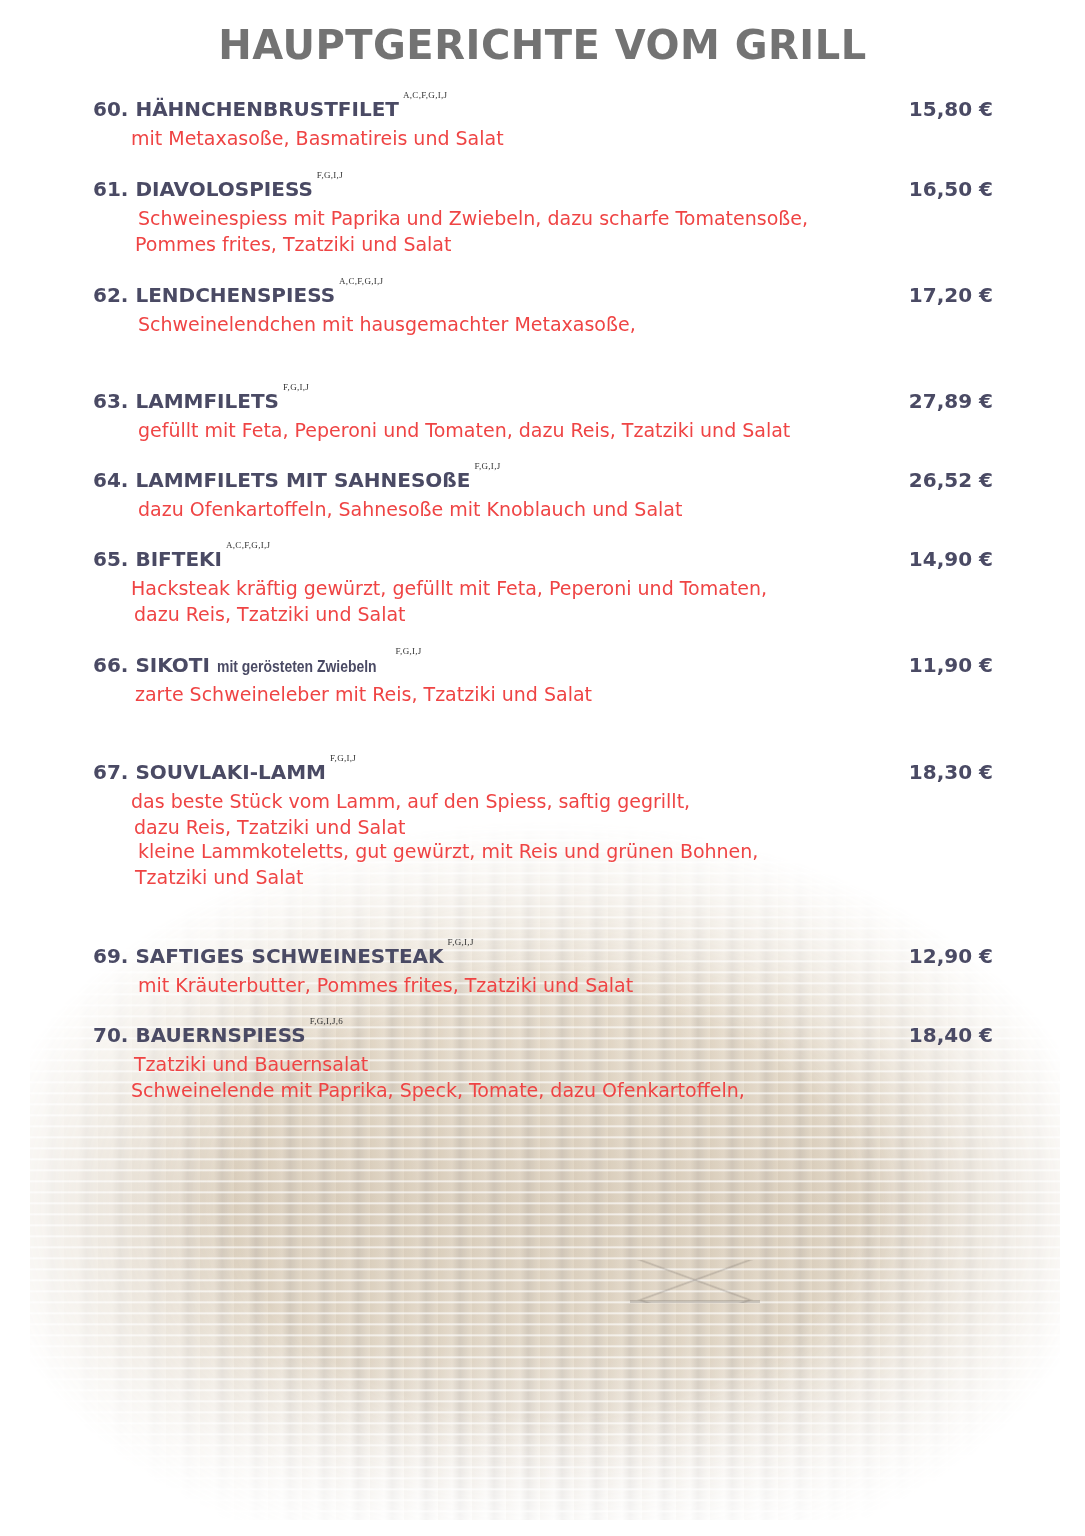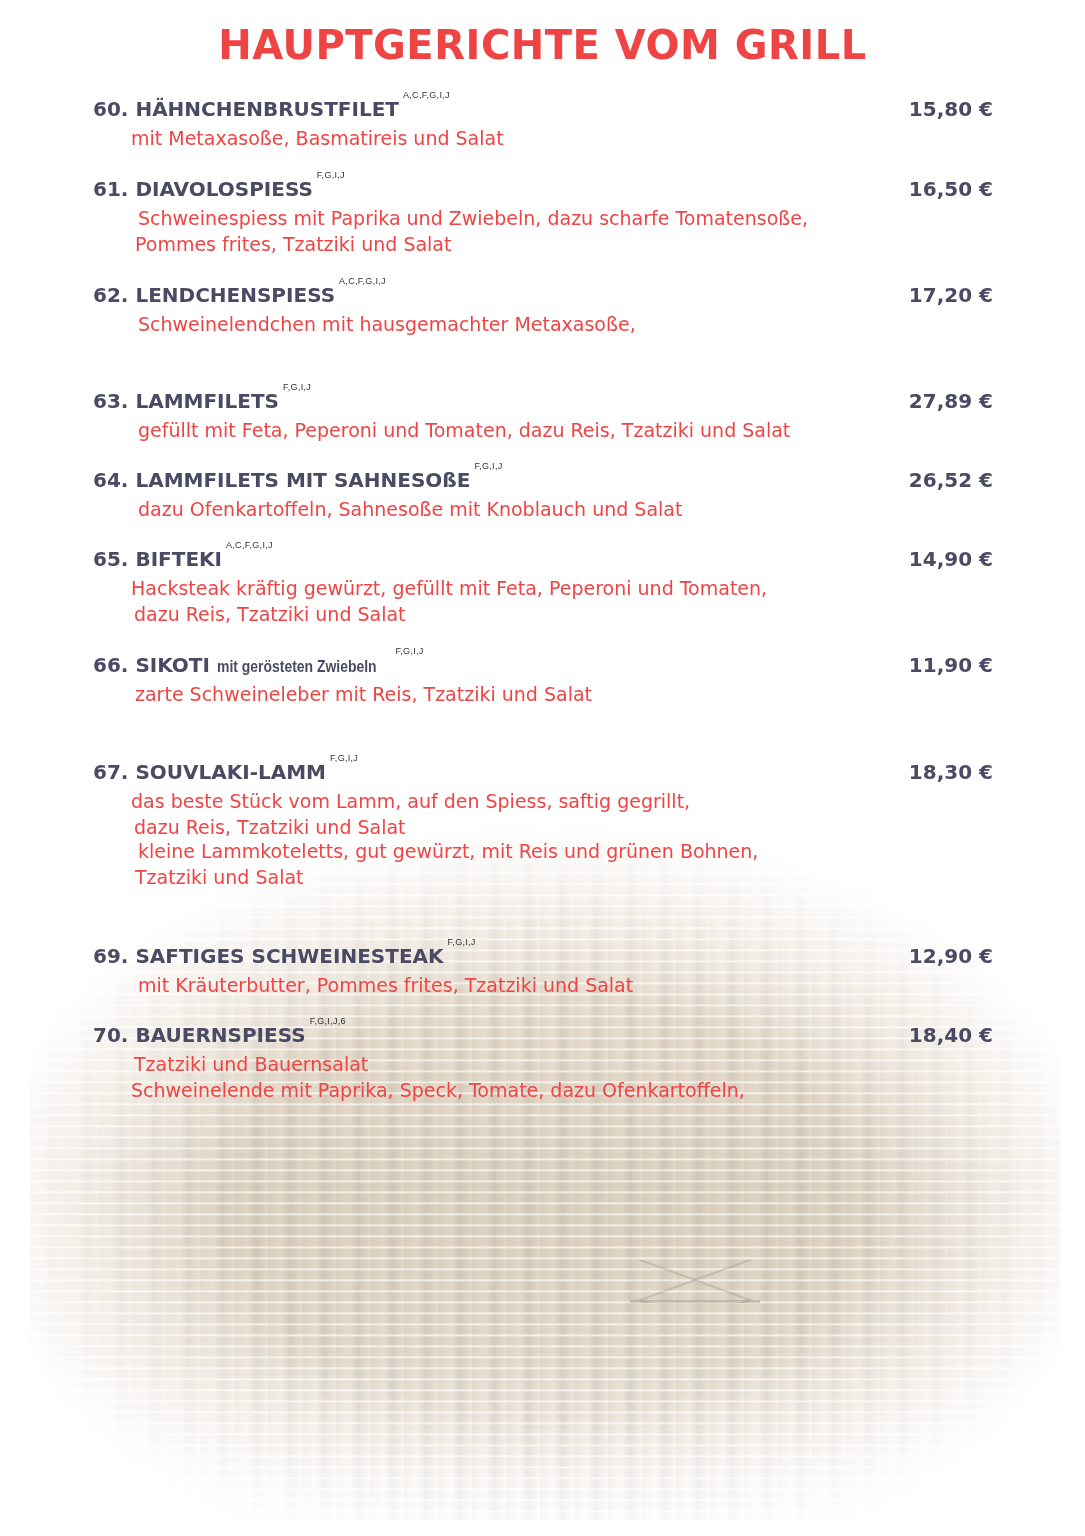--- a/index.html
+++ b/index.html
@@ -20,36 +20,36 @@
     }
     .bg-art .temple {
       position: absolute; left: 600px; top: 440px; width: 130px; height: 40px;
       border-bottom: 3px solid rgba(110,100,90,0.35);
       background: linear-gradient(160deg, transparent 48%, rgba(110,100,90,0.35) 50%, transparent 52%),
                   linear-gradient(20deg, transparent 48%, rgba(110,100,90,0.35) 50%, transparent 52%);
     }
     .title {
       position: absolute; left: 0; width: 100%; top: 22px;
       text-align: center; font-size: 40px; font-weight: bold;
-      color: #ef4444; letter-spacing: 0.5px;
+      color: #737373; letter-spacing: 0.5px;
     }
     .menu { position: absolute; left: 93px; top: 0; width: 900px; }
     .item { position: absolute; left: 0; width: 900px; }
     .item-head { position: relative; height: 28px; }
     .item-name {
       font-weight: bold; font-size: 20px; color: #4a4a64;
       white-space: nowrap; display: inline-block;
     }
     .item-name .sub {
       font-family: "Liberation Sans", sans-serif; font-size: 17px;
       font-weight: bold; transform: scaleX(0.82); display: inline-block;
       transform-origin: left center; margin-right: -20px;
     }
     .allergens {
-      font-family: Liberation Sans, sans-serif; font-size: 9px;
+      font-family: Liberation Serif, serif; font-size: 9px;
       color: #333333; position: relative; top: -18px; margin-left: 4px;
       letter-spacing: 0.3px;
     }
     .price {
       position: absolute; right: 0; top: 0;
       font-weight: bold; font-size: 20px; color: #4a4a64; white-space: nowrap;
     }
     .desc {
       font-size: 19px; color: #ef4444; line-height: 26px;
       padding-left: 42px; white-space: nowrap;

